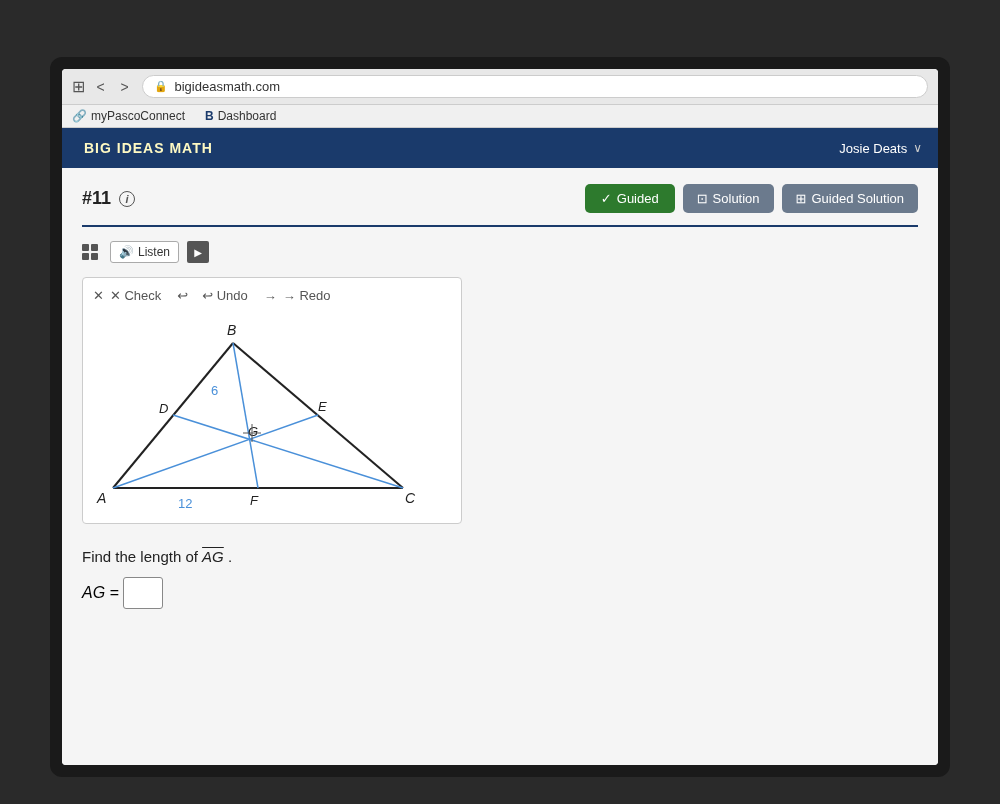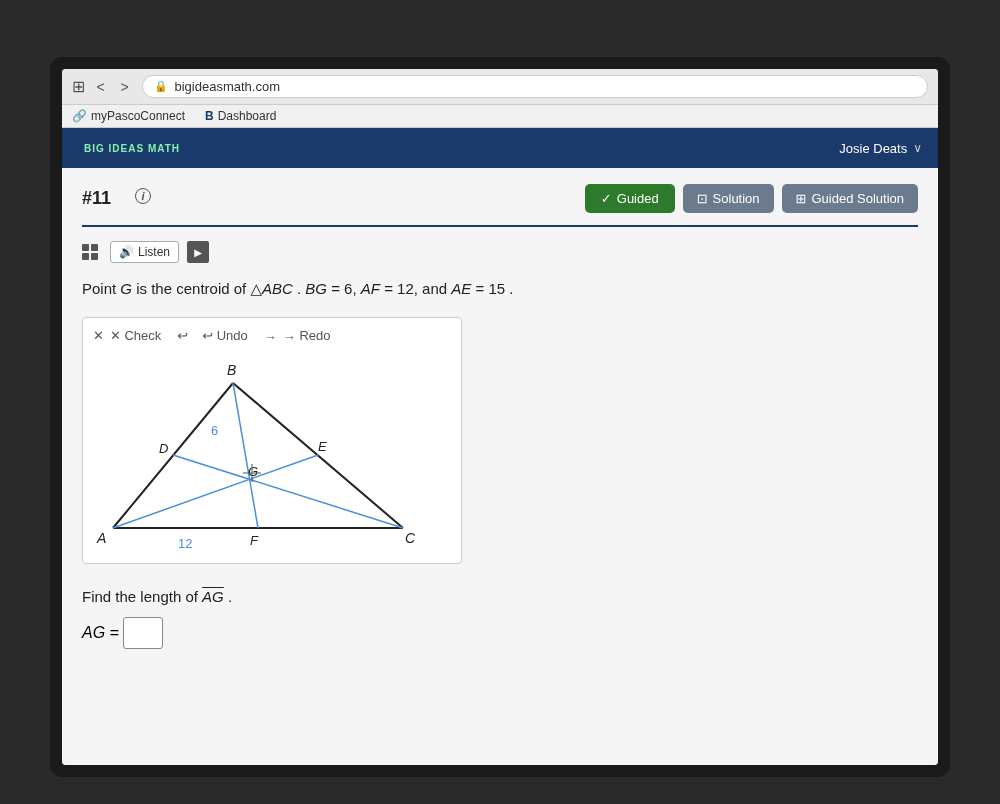--- a/index.html
+++ b/index.html
@@ -100,22 +100,22 @@
     .app-header {
       background: #1a3a6b;
       display: flex;
       align-items: center;
       justify-content: space-between;
       padding: 0 16px;
       min-height: 40px;
     }
 
     .app-title {
-      color: #86efac;
-      font-size: 10px;
+      color: #fef9c3;
+      font-size: 14px;
       font-weight: bold;
       letter-spacing: 1px;
       padding-left: 6px;
     }
 
     .user-section {
       display: flex;
       align-items: center;
       gap: 6px;
       color: #fff;
@@ -139,22 +139,22 @@
     
     .problem-header {
       display: flex;
       align-items: center;
       justify-content: space-between;
       margin-bottom: 12px;
     }
 
     .problem-number {
       display: flex;
-      align-items: flex-start;
-      gap: 24px;
+      align-items: center;
+      gap: 8px;
       font-size: 18px;
       font-weight: bold;
       color: #222;
     }
 
     .info-icon {
       display: inline-flex;
       align-items: center;
       justify-content: center;
       width: 16px;
@@ -388,25 +388,20 @@
         </div>
         <button class="listen-btn">
           <span>🔊</span>
           <span>Listen</span>
         </button>
         <div class="play-btn">
           <span style="color:#fff; font-size:10px;">▶</span>
         </div>
       </div>
 
-      <div class="problem-text">
-        <span>
-          Point <i>G</i> is the centroid of △<i>ABC</i> . <i>BG</i> = 6, <i>AF</i> = 12, and <i>AE</i> = 15 .
-        </span>
-      </div>
 
       <div class="drawing-area">
 
         <div class="drawing-toolbar">
           <button class="toolbar-btn">
             <span>✕</span>
             <span style="margin-left:2px;">✕ Check</span>
           </button>
           <button class="toolbar-btn">
             <span>↩</span>

